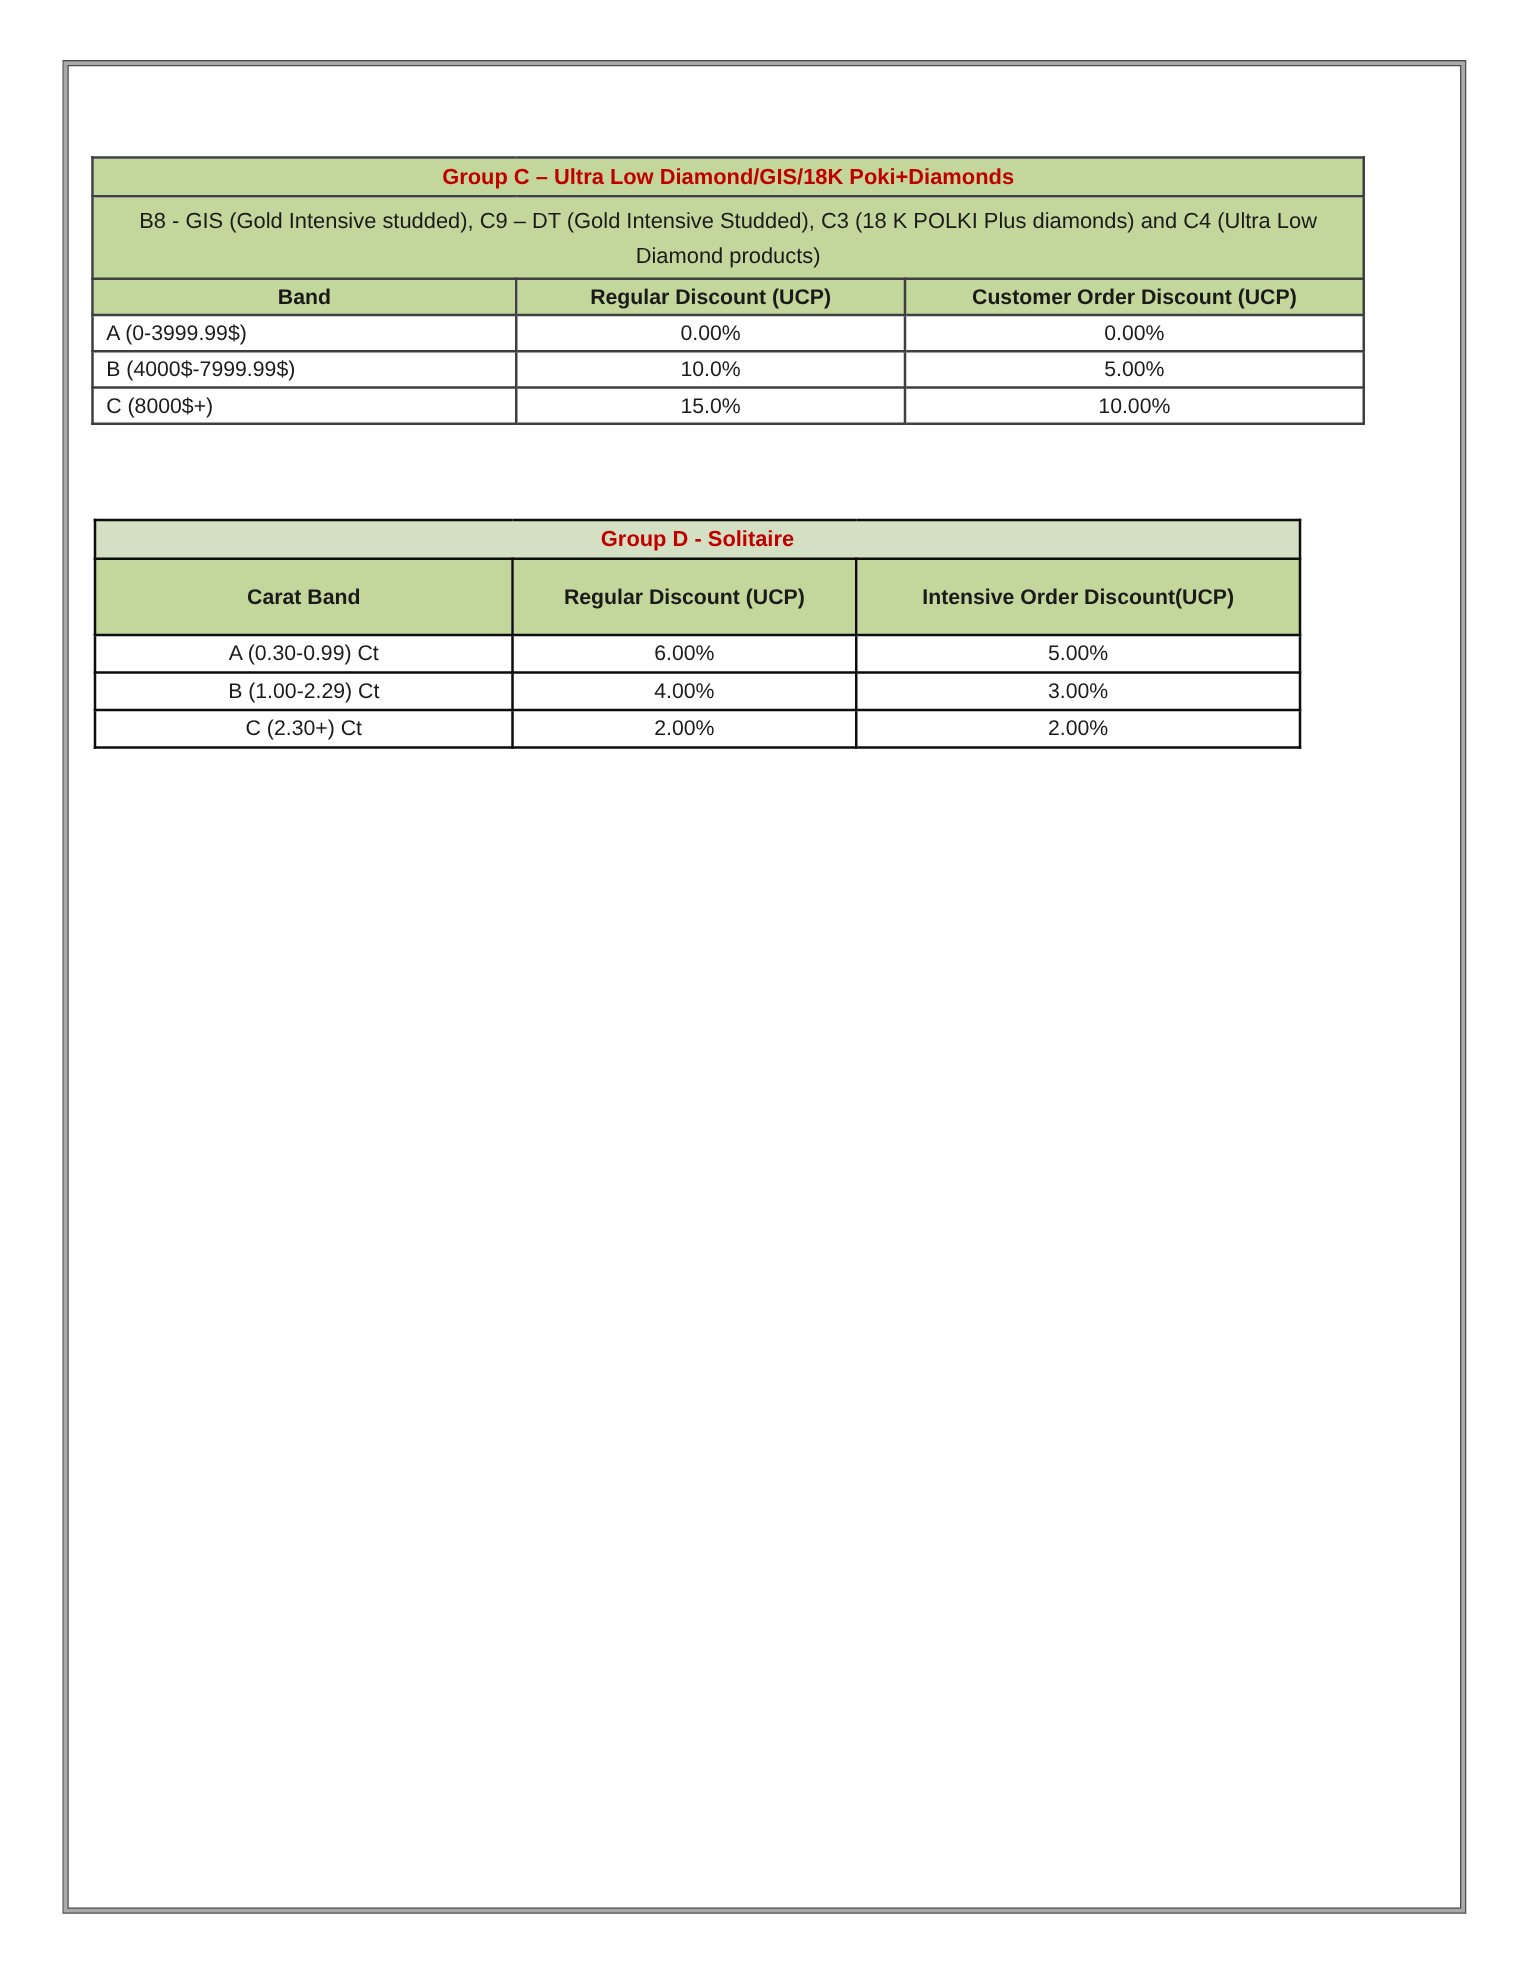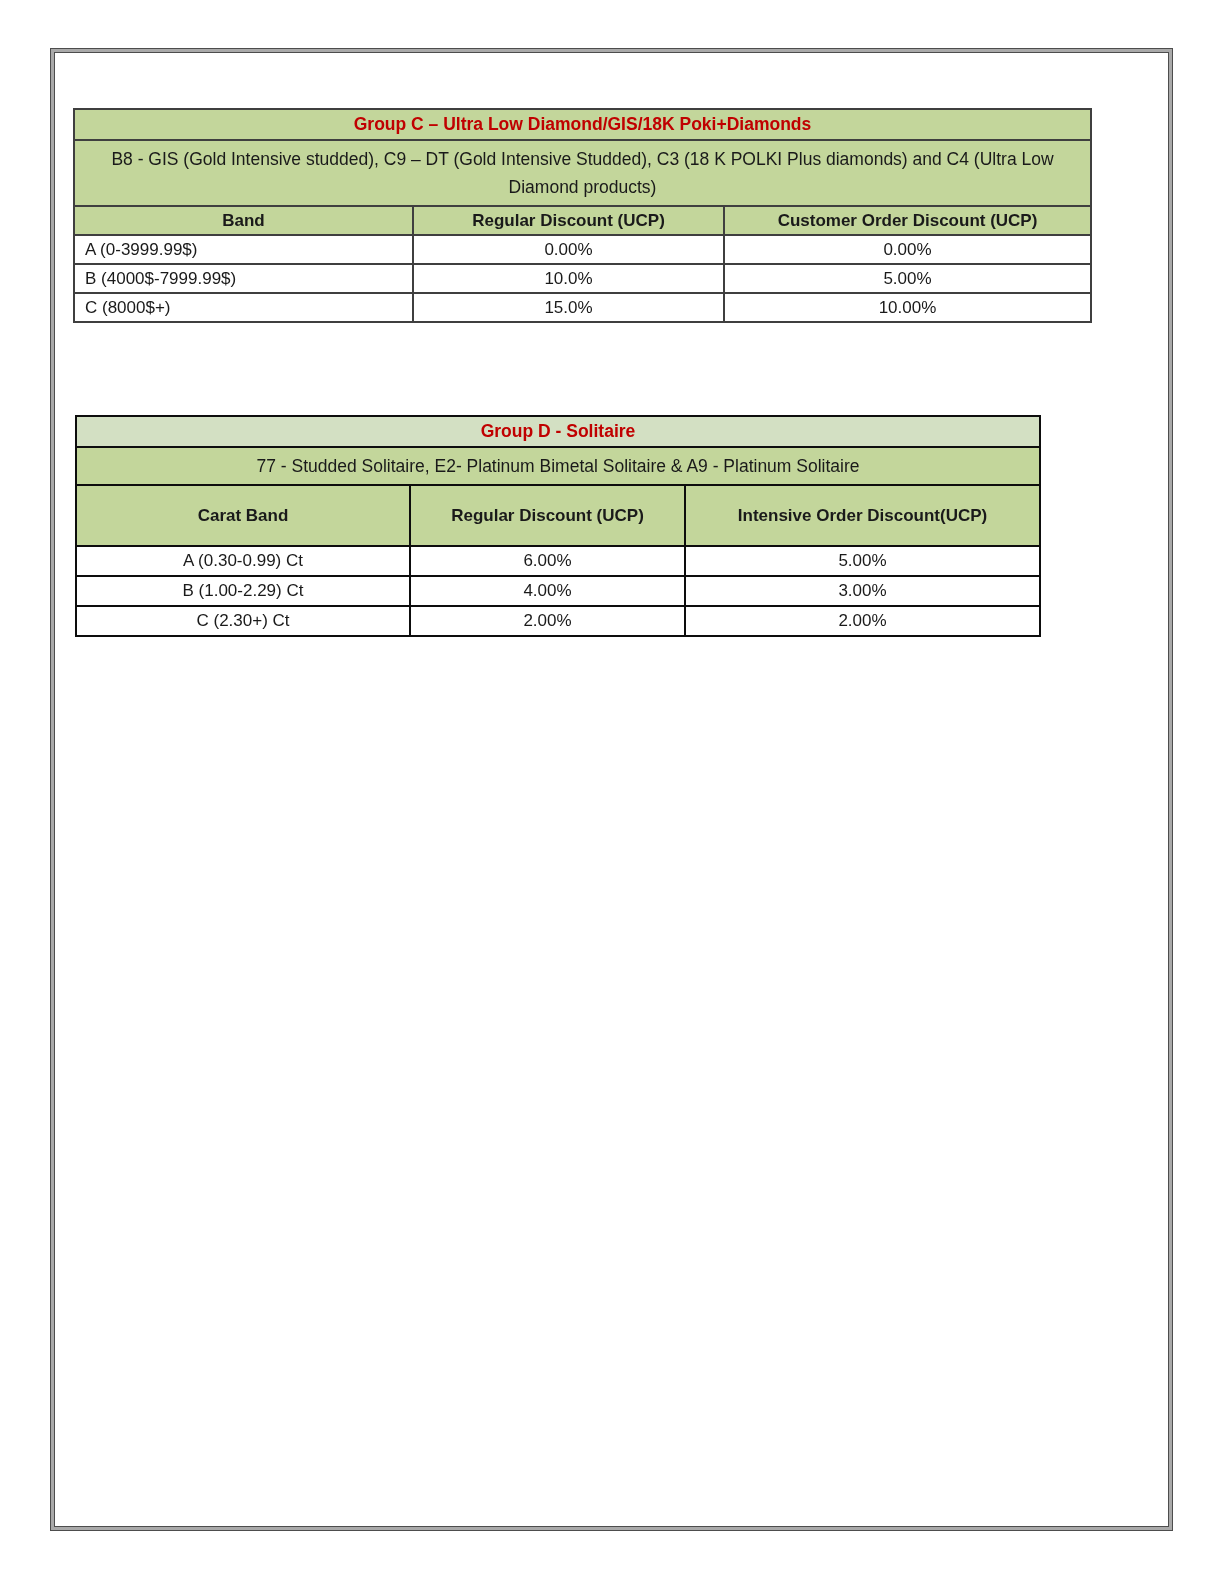--- a/index.html
+++ b/index.html
@@ -23,21 +23,21 @@
     box-sizing: border-box;
   }
   table {
     border-collapse: collapse;
     table-layout: fixed;
     position: absolute;
     background: #ffffff;
   }
   #group-c-table {
     left: 73px;
-    top: 108px;
+    top: 125px;
     width: 1017px;
     border: 2px solid #4d7c0f;
   }
   #group-c-table th, #group-c-table td {
     border: 2px solid #3f3f3f;
   }
   #group-d-table {
     left: 75px;
     top: 415px;
     width: 964px;
@@ -132,23 +132,20 @@
 <table id="group-d-table">
   <colgroup>
     <col style="width:334px">
     <col style="width:275px">
     <col style="width:355px">
   </colgroup>
   <tbody>
     <tr class="title-row">
       <th colspan="3">Group D - Solitaire</th>
     </tr>
-    <tr class="subtitle-row">
-      <th colspan="3">77 - Studded Solitaire, E2- Platinum Bimetal Solitaire &amp; A9 - Platinum Solitaire</th>
-    </tr>
     <tr class="header-row">
       <th>Carat Band</th>
       <th>Regular Discount (UCP)</th>
       <th>Intensive Order Discount(UCP)</th>
     </tr>
     <tr class="data-row">
       <td>A (0.30-0.99) Ct</td>
       <td>6.00%</td>
       <td>5.00%</td>
     </tr>

